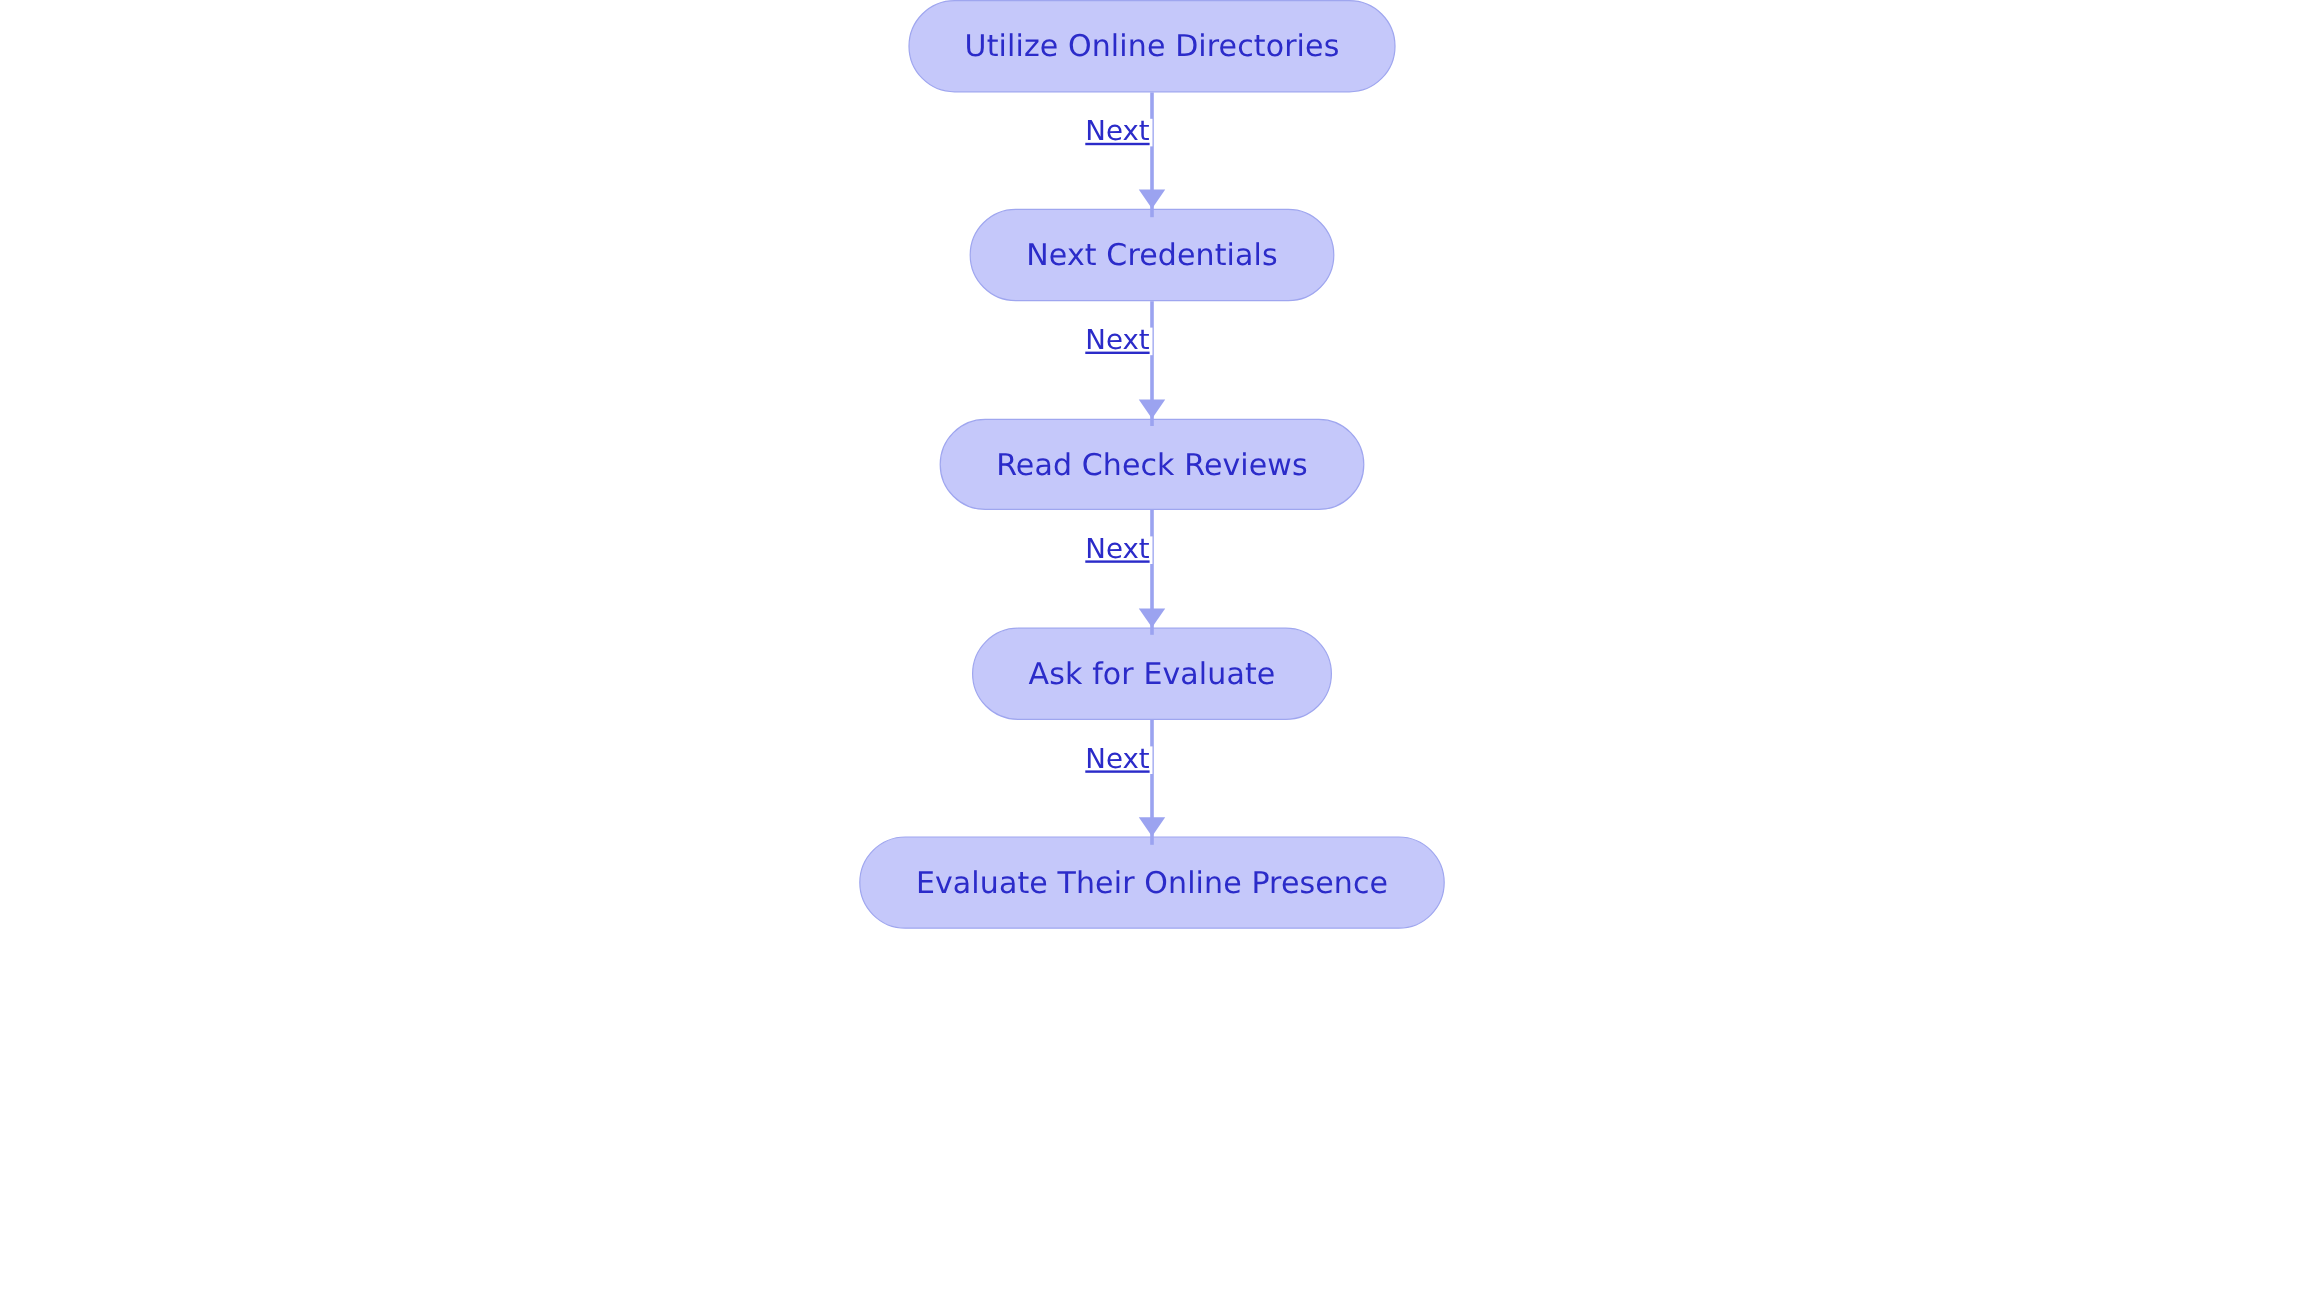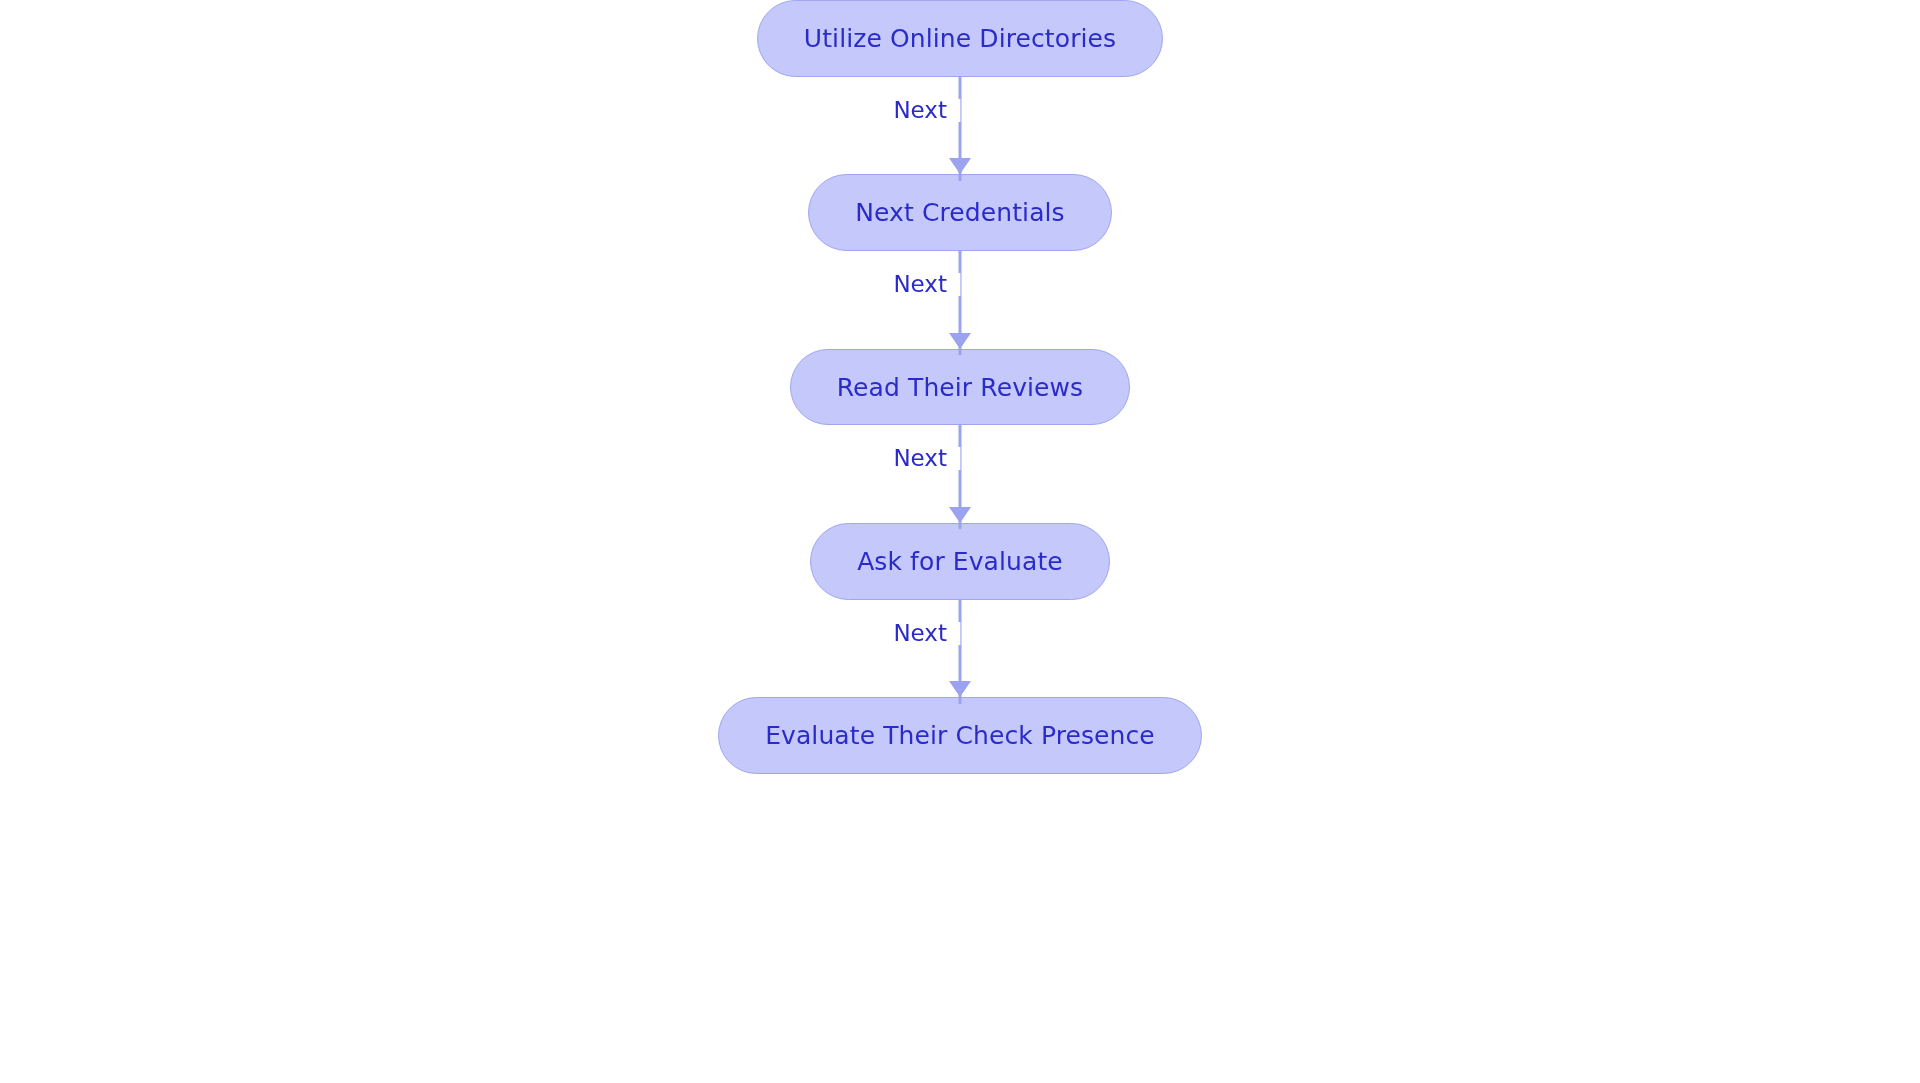--- a/index.html
+++ b/index.html
@@ -82,26 +82,27 @@
     height: 0;
     border-left: 11px solid transparent;
     border-right: 11px solid transparent;
     border-top: 16px solid #9ba3f0;
   }
   .connector .edge-label {
     position: absolute;
     left: 50%;
     top: 22px;
     transform: translateX(-100%);
-    padding-right: 13px;
+    padding-right: 2px;
     color: #2b2bc9;
     font-size: 23px;
     line-height: 1;
     background: #ffffff;
     white-space: nowrap;
+    text-decoration: underline;
   }
 </style>
 </head>
 <body>
 
 <div id="canvas">
   <div class="flow">
 
     <div class="node">
       <span class="node-label">Utilize Online Directories</span>
@@ -117,37 +118,37 @@
       <span class="node-label">Next Credentials</span>
     </div>
 
     <div class="connector">
       <div class="line"></div>
       <div class="arrowhead"></div>
       <span class="edge-label">Next</span>
     </div>
 
     <div class="node">
-      <span class="node-label">Read Their Reviews</span>
+      <span class="node-label">Read Check Reviews</span>
     </div>
 
     <div class="connector">
       <div class="line"></div>
       <div class="arrowhead"></div>
       <span class="edge-label">Next</span>
     </div>
 
     <div class="node">
       <span class="node-label">Ask for Evaluate</span>
     </div>
 
     <div class="connector">
       <div class="line"></div>
       <div class="arrowhead"></div>
       <span class="edge-label">Next</span>
     </div>
 
     <div class="node">
-      <span class="node-label">Evaluate Their Check Presence</span>
+      <span class="node-label">Evaluate Their Online Presence</span>
     </div>
 
   </div>
 </div>
 
 </body></html>

